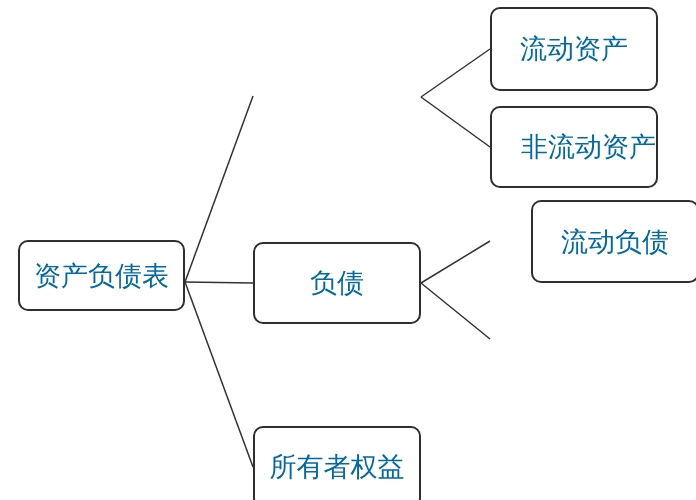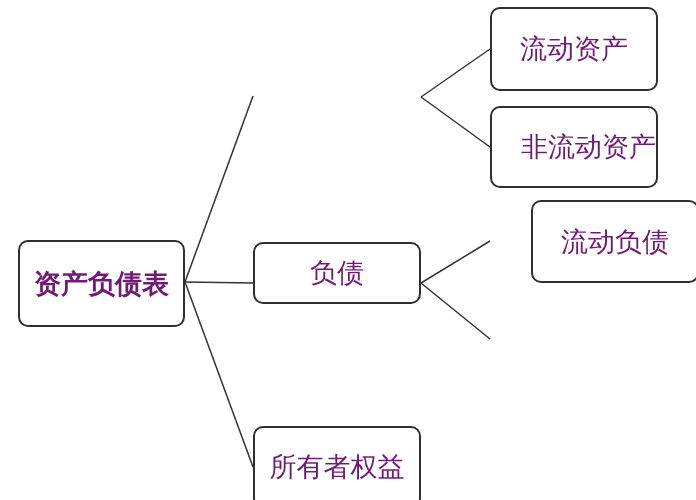--- a/index.html
+++ b/index.html
@@ -30,26 +30,26 @@
   .node {
     position: absolute;
     box-sizing: border-box;
     border: 2px solid #2f2f2f;
     border-radius: 10px;
     background: #ffffff;
     display: flex;
     align-items: center;
     justify-content: center;
     font-size: 27px;
-    color: #701a75;
+    color: #0369a1;
     white-space: nowrap;
   }
-  .node-root            { left: 18px;  top: 240px; width: 167px; height: 87px; font-weight: bold; }
+  .node-root            { left: 18px;  top: 240px; width: 167px; height: 71px; }
   .node-assets          { left: 253px; top: 55px;  width: 168px; height: 82px; }
-  .node-liabilities     { left: 253px; top: 242px; width: 168px; height: 62px; }
+  .node-liabilities     { left: 253px; top: 242px; width: 168px; height: 82px; }
   .node-equity          { left: 253px; top: 426px; width: 168px; height: 82px; }
   .node-current-assets  { left: 490px; top: 7px;   width: 168px; height: 84px; }
   .node-noncurrent-assets      { left: 490px; top: 106px; width: 168px; height: 82px; justify-content: flex-end; }
   .node-current-liabilities    { left: 490px; top: 200px; width: 168px; height: 83px; margin-left: 41px; }
   .node-noncurrent-liabilities { left: 490px; top: 298px; width: 168px; height: 82px; }
 </style>
 </head>
 <body>
 
 <div class="canvas">

